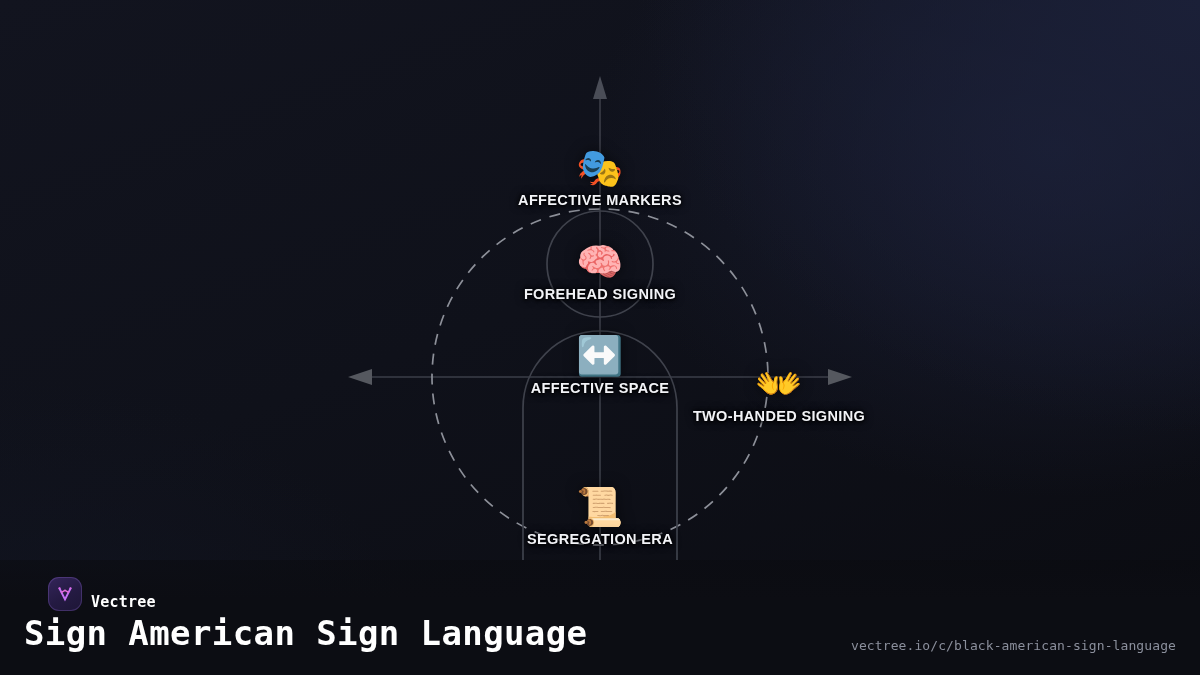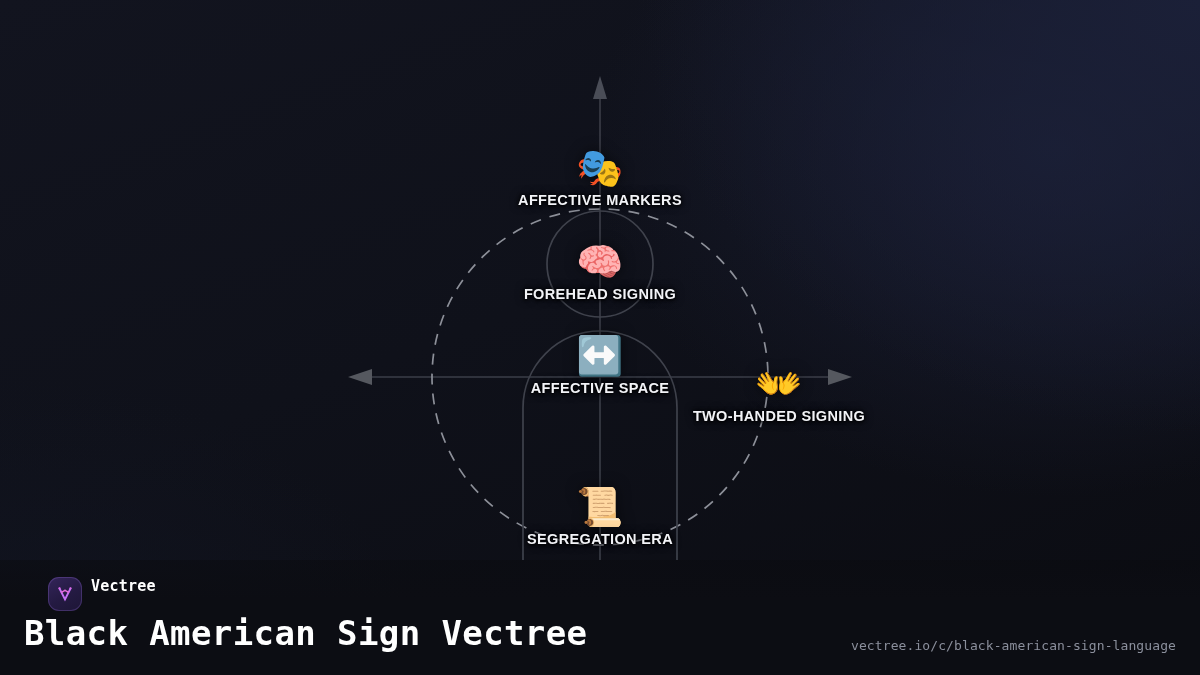--- a/index.html
+++ b/index.html
@@ -74,21 +74,21 @@
     bottom: 0;
     width: 1200px;
     height: 115px;
     background: linear-gradient(180deg, rgba(10,11,16,0.55) 0%, #0c0d13 35%, #0c0d13 100%);
   }
   #brand-row {
     position: absolute;
     left: 24px;
     top: 17px;
     display: flex;
-    align-items: flex-start;
+    align-items: flex-end;
     gap: 9px;
     padding-left: 24px;
   }
   #brand-logo {
     width: 34px;
     height: 34px;
     border-radius: 11px;
     background: linear-gradient(150deg, #34255a 0%, #241a42 55%, #1d1636 100%);
     box-shadow: inset 0 0 0 1px rgba(150,110,220,0.28);
     display: flex;
@@ -188,18 +188,18 @@
           <path d="M5.5 5.5 L11 16.5 L16.5 5.5" fill="none" stroke="#c471f5" stroke-width="1.9" stroke-linecap="round"></path>
           <path d="M7.6 9.2 L11 7.4" fill="none" stroke="#e06bd8" stroke-width="1.6" stroke-linecap="round"></path>
           <path d="M14.4 9.2 L11 7.4" fill="none" stroke="#e06bd8" stroke-width="1.6" stroke-linecap="round"></path>
           <circle cx="5.5" cy="5.3" r="1.15" fill="#d96ae8"></circle>
           <circle cx="16.5" cy="5.3" r="1.15" fill="#d96ae8"></circle>
         </svg>
       </div>
       <span id="brand-name">Vectree</span>
     </div>
 
-    <div id="page-title">Black American Sign Vectree</div>
+    <div id="page-title">Sign American Sign Language</div>
 
     <div id="footer-url">vectree.io/c/black-american-sign-language</div>
   </div>
 
 </div>
 
 </body></html>

